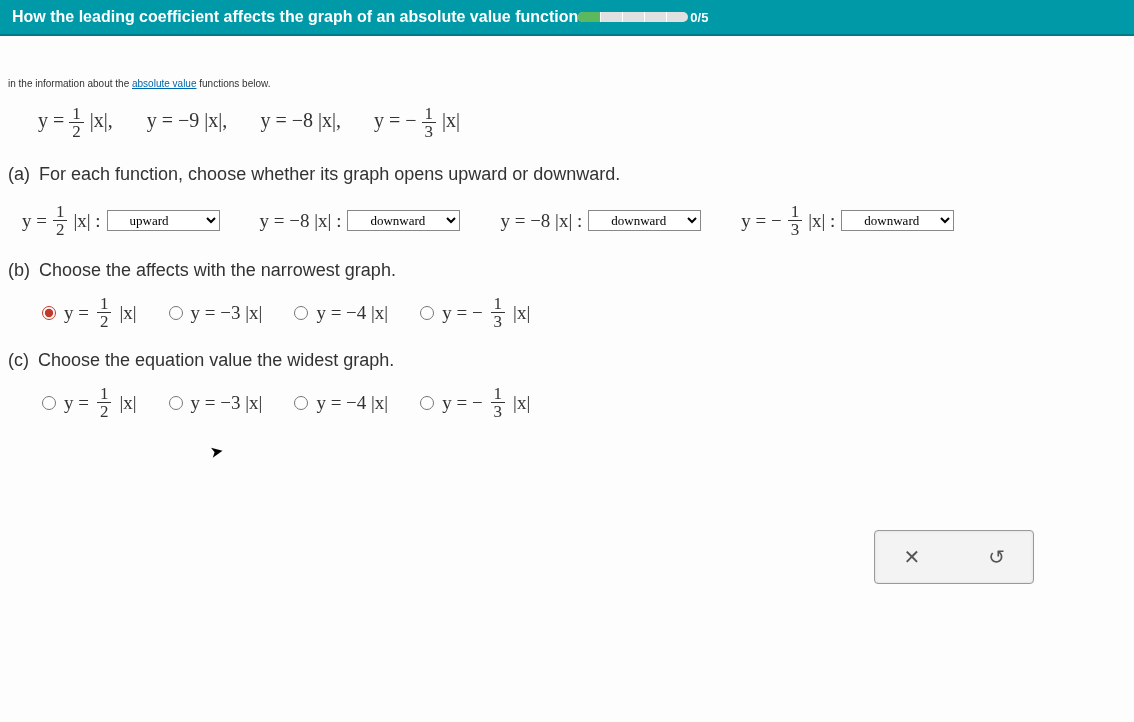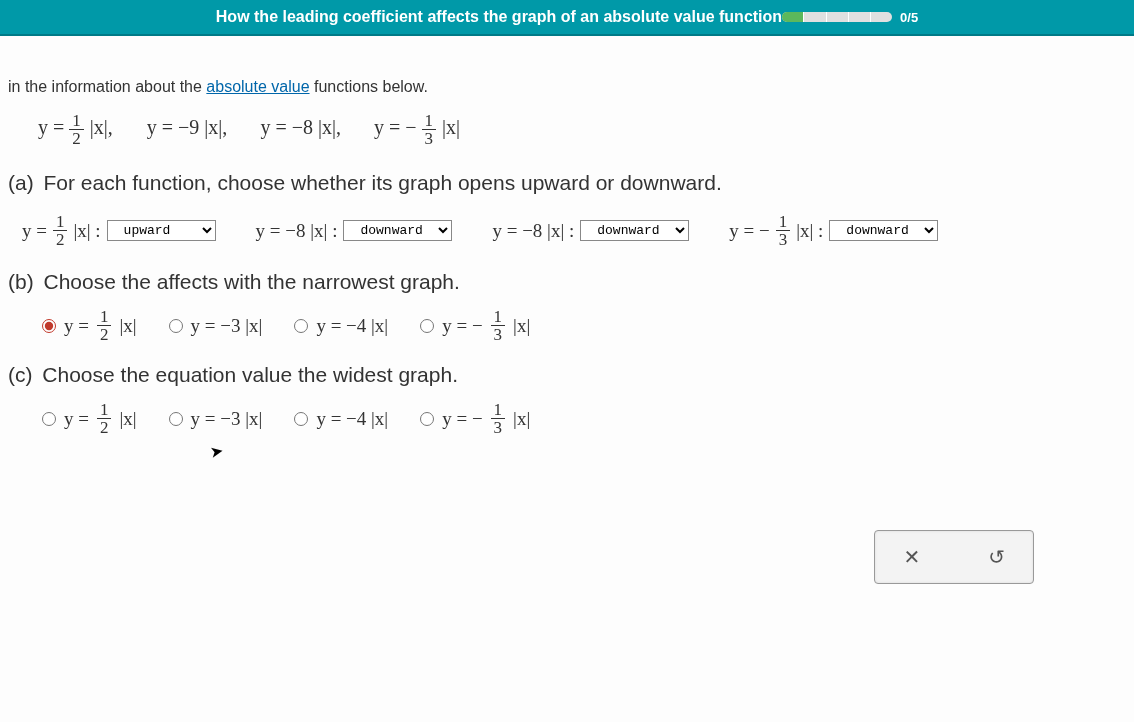--- a/index.html
+++ b/index.html
@@ -11,46 +11,46 @@
       width: 1134px;
       height: 722px;
       overflow: hidden;
     }
     .header {
       background: #0099a8;
       color: #fff;
       padding: 8px 12px;
       display: flex;
       align-items: center;
-      justify-content: center;
+      justify-content: flex-start;
       border-bottom: 2px solid #007a87;
     }
     .header-title { font-weight: bold; font-size: 16px; }
-    .progress-wrap { display: flex; align-items: center; gap: 8px; }
+    .progress-wrap { display: flex; align-items: center; gap: 2px; }
     .progress-bar {
       width: 110px; height: 10px;
       background: #e0e0e0; border-radius: 5px;
       display: flex; overflow: hidden;
     }
     .progress-seg { flex:1; border-right:1px solid #fff; }
     .progress-seg:last-child { border-right:none; }
     .progress-seg.done { background:#5cb85c; }
     .progress-label { color:#fff; font-size:13px; font-weight:bold; }
     .content { padding: 18px 8px 10px 8px; }
-    .instruction { margin: 24px 0 16px 0; font-size:16px; }
+    .instruction { margin: 24px 0 16px 0; font-size:10px; }
     .link-term { color:#0066aa; text-decoration:underline; cursor:pointer; }
     .eqrow { margin: 14px 0 24px 30px; font-family: 'Times New Roman', serif; font-size:20px; }
     .eq { margin-right: 28px; white-space:nowrap; }
-    .part { margin: 10px 0 14px 0; font-size:21px; }
+    .part { margin: 10px 0 14px 0; font-size:18px; }
     .part-label { margin-right:4px; }
     .answers-a { display:flex; flex-wrap:wrap; gap: 40px; margin: 18px 0 22px 14px; align-items:center; font-family:'Times New Roman', serif; font-size:19px;}
     .ans-item { display:flex; align-items:center; gap:6px; white-space:nowrap; }
     select.dir-select {
-      font-family: Liberation Mono, monospace; font-size:13px;
-      padding:1px 12px; border:1px solid #888; background:#fff;
+      font-family: Liberation Serif, serif; font-size:13px;
+      padding:1px 18px; border:1px solid #888; background:#fff;
       min-width:95px;
     }
     .radio-row { display:flex; gap: 32px; margin: 14px 0 20px 34px; align-items:center; font-family:'Times New Roman', serif; font-size:19px; }
     .radio-opt { display:flex; align-items:center; gap:8px; white-space:nowrap;}
     input[type=radio] { accent-color:#c0392b; width:14px; height:14px; }
     .frac { display:inline-block; vertical-align:middle; text-align:center; line-height:1; font-size:17px;}
     .frac .num { display:block; border-bottom:1px solid #333; padding:0 3px;}
     .frac .den { display:block; padding:0 3px;}
     .abs-bars { padding:0 1px; }
     .button-tray {

